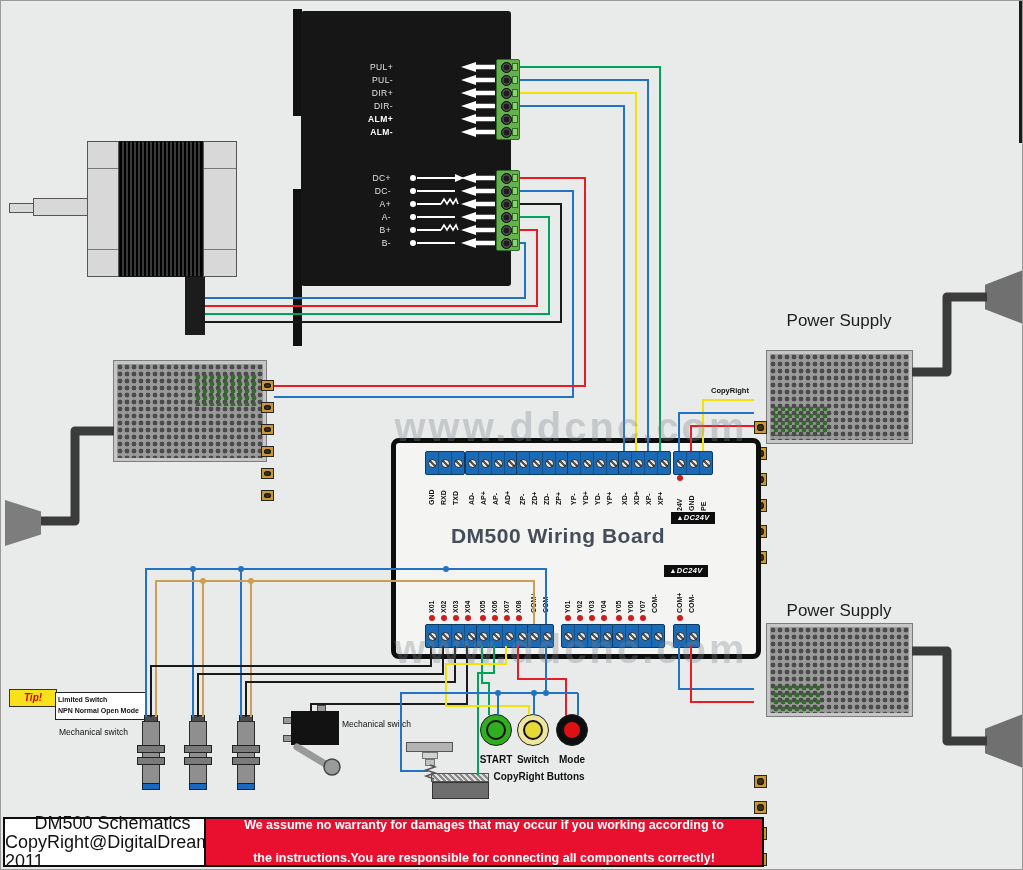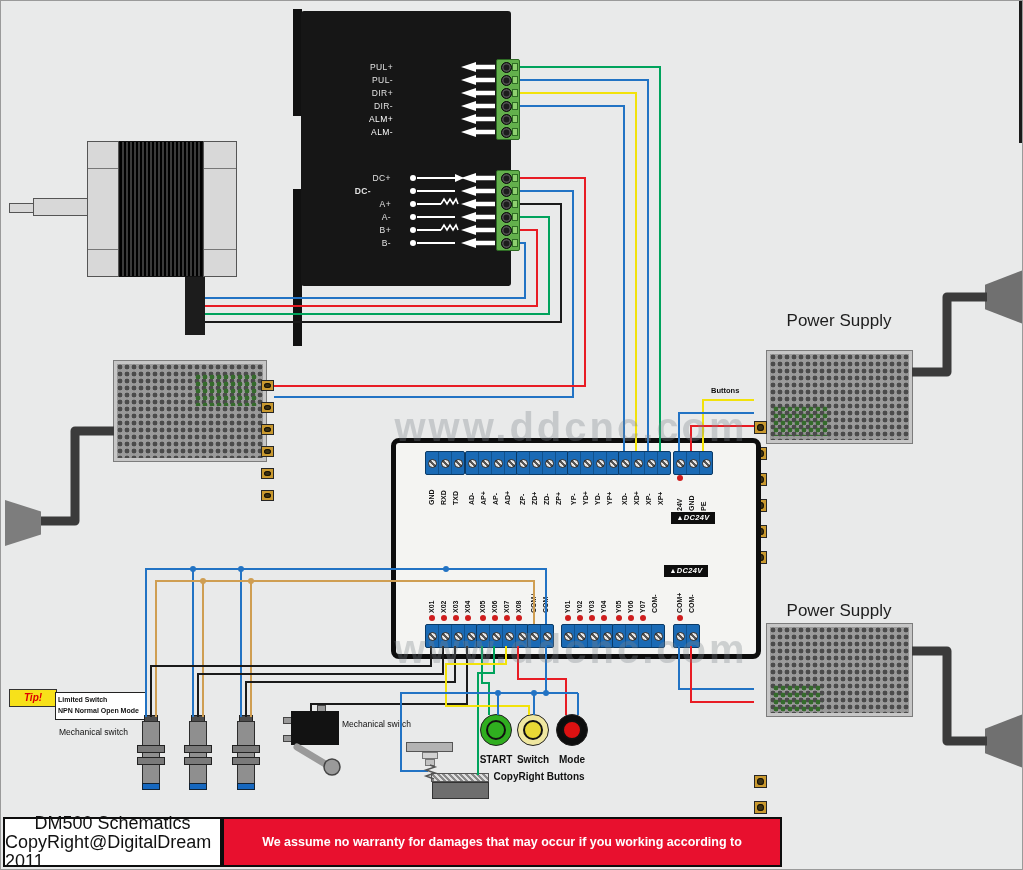--- a/index.html
+++ b/index.html
@@ -3,21 +3,21 @@
 <meta charset="utf-8">
 <style>
   html,body{margin:0;padding:0;background:#dcdcdc;}
   #canvas{position:relative;width:1023px;height:870px;background:#e9eaea;overflow:hidden;
     font-family:"Liberation Sans",sans-serif;border:1px solid #9a9a9a;box-sizing:border-box;}
   .abs{position:absolute;}
   
   .driver{left:300px;top:10px;width:210px;height:275px;background:#161616;border-radius:3px;}
   .flange{left:292px;width:9px;background:#111;}
   .dlabel{position:absolute;width:62px;text-align:right;font-size:8.5px;line-height:10px;color:#e2e2e2;letter-spacing:.4px;}
-  .dlabel.alm{color:#fff;font-weight:normal;}
+  .dlabel.alm{color:#fff;font-weight:bold;}
   
   .gblock{position:absolute;left:495px;width:24px;background:#63b04c;border:1px solid #2e6b24;border-radius:2px;box-sizing:border-box;}
   .gcell{position:relative;height:13px;}
   .gcell::after{content:'';position:absolute;left:4px;top:1.5px;width:9px;height:9px;border-radius:50%;
     background:#1d1d1d;border:1px solid #0a0a0a;box-shadow:inset 0 0 0 1.5px #555;}
   .gcell::before{content:'';position:absolute;right:1px;top:3px;width:4px;height:6px;background:#8ed06f;border:1px solid #2e6b24;}
   
   .mlight{background:#d8d8d8;border:1px solid #555;box-sizing:border-box;}
   .ribs{background:repeating-linear-gradient(90deg,#000 0 2px,#3a3a3a 2px 4px);border:1px solid #111;box-sizing:border-box;}
   
@@ -119,38 +119,39 @@
     <div class="abs meshgreen" style="left:3px;top:52px;width:55px;height:30px;"></div>
   </div>
   <div id="gold-topright">
       <div class="abs comp goldcell" style="left:753px;top:354px;width:13px;height:13px;"></div>
       <div class="abs comp goldcell" style="left:753px;top:367px;width:13px;height:13px;"></div>
       <div class="abs comp goldcell" style="left:753px;top:380px;width:13px;height:13px;"></div>
       <div class="abs comp goldcell" style="left:753px;top:393px;width:13px;height:13px;"></div>
       <div class="abs comp goldcell" style="left:753px;top:406px;width:13px;height:13px;"></div>
       <div class="abs comp goldcell" style="left:753px;top:419px;width:13px;height:13px;"></div>
     </div>
-  <div class="abs comp small-label" style="left:710px;top:385px;font-weight:bold;font-size:7.5px;">Buttons</div>
+  <div class="abs comp small-label" style="left:710px;top:385px;font-weight:bold;font-size:7.5px;">CopyRight</div>
   <div class="abs comp" style="left:984px;top:268px;width:38px;height:56px;background:#707070;
        clip-path:polygon(0 28%,100% 2%,100% 98%,0 72%);"></div>
 
   <div class="pslabel abs comp" style="left:738px;top:600px;">Power Supply</div>
   <div class="abs comp mesh" style="left:766px;top:623px;width:145px;height:92px;">
     <div class="abs meshgreen" style="left:3px;top:58px;width:50px;height:28px;"></div>
   </div>
   <div id="gold-botright">
       <div class="abs comp goldcell" style="left:753px;top:630px;width:13px;height:13px;"></div>
       <div class="abs comp goldcell" style="left:753px;top:643px;width:13px;height:13px;"></div>
       <div class="abs comp goldcell" style="left:753px;top:656px;width:13px;height:13px;"></div>
       <div class="abs comp goldcell" style="left:753px;top:669px;width:13px;height:13px;"></div>
     </div>
   <div class="abs comp" style="left:984px;top:712px;width:38px;height:56px;background:#707070;
        clip-path:polygon(0 28%,100% 2%,100% 98%,0 72%);"></div>
 
   <div class="abs comp board"></div>
+  <div class="abs comp btitle">DM500 Wiring Board</div>
   <div id="strips"></div>
   <div class="dcbadge comp" style="left:670px;top:511px;"><span class="tri">▲</span><span>DC24V</span></div>
   <div class="dcbadge comp" style="left:663px;top:564px;"><span class="tri">▲</span><span>DC24V</span></div>
 
   <div class="abs comp tiptag">Tip!</div>
   <div class="abs comp tipbox">
     <div>Limited Switch</div>
     <div>NPN Normal Open Mode</div>
   </div>
   <div class="abs comp small-label" style="left:58px;top:726px;">Mechanical switch</div>
@@ -278,31 +279,32 @@
       <line x1="416" y1="242" x2="454" y2="242" stroke="#fff" stroke-width="2"></line>
     </svg>
 
   <div class="watermark" style="left:330px;top:404px;">www.ddcnc.com</div>
   <div class="watermark" style="left:330px;top:626px;">www.ddcnc.com</div>
 
   <div class="fbox" style="left:2px;width:219px;">
     <div class="fline">DM500 Schematics</div>
     <div class="fline">CopyRight@DigitalDream 2011</div>
   </div>
-  <div class="fbox red" style="left:221px;width:560px;gap:16px;">
+  <div class="fbox red" style="left:203px;width:560px;gap:16px;">
     <div class="fline warn">We assume no warranty for damages that may occur if you working according to</div>
+    <div class="fline warn">the instructions.You are responsible for connecting all components correctly!</div>
   </div>
 <div class="dlabel comp" style="left:330px;top:61px;">PUL+</div>
     <div class="dlabel comp" style="left:330px;top:74px;">PUL-</div>
     <div class="dlabel comp" style="left:330px;top:87px;">DIR+</div>
     <div class="dlabel comp" style="left:330px;top:100px;">DIR-</div>
     <div class="dlabel comp alm" style="left:330px;top:113px;">ALM+</div>
     <div class="dlabel comp alm" style="left:330px;top:126px;">ALM-</div>
     <div class="dlabel comp" style="left:328px;top:172px;">DC+</div>
-    <div class="dlabel comp" style="left:308px;top:185px;font-weight:bold;">DC-</div>
+    <div class="dlabel comp" style="left:328px;top:185px;">DC-</div>
     <div class="dlabel comp" style="left:328px;top:198px;">A+</div>
     <div class="dlabel comp" style="left:328px;top:211px;">A-</div>
     <div class="dlabel comp" style="left:328px;top:224px;">B+</div>
     <div class="dlabel comp" style="left:328px;top:237px;">B-</div>
     <div class="tb comp" style="left:424px;top:450px;">
       <div class="tc"></div>
       <div class="tc"></div>
       <div class="tc"></div>
     </div>
     <div class="vl comp" style="left:425px;top:474px;">GND</div>

